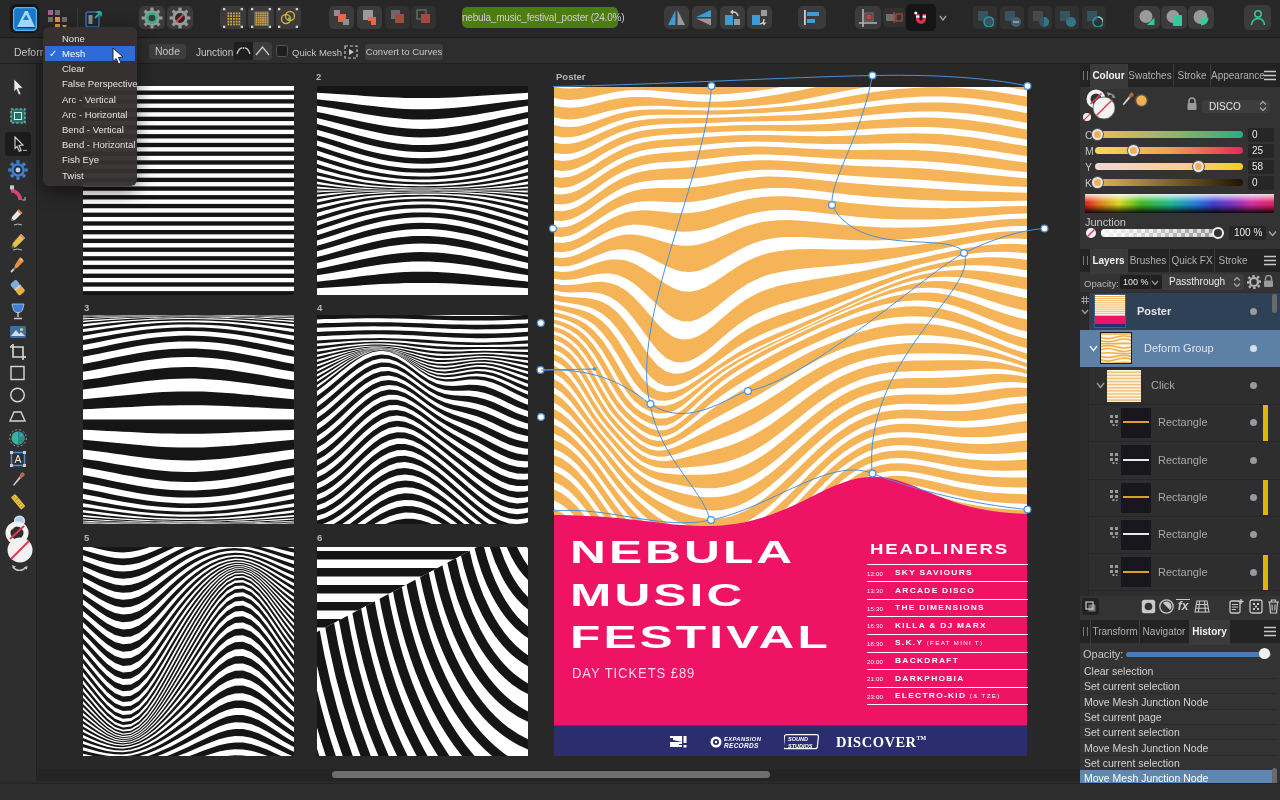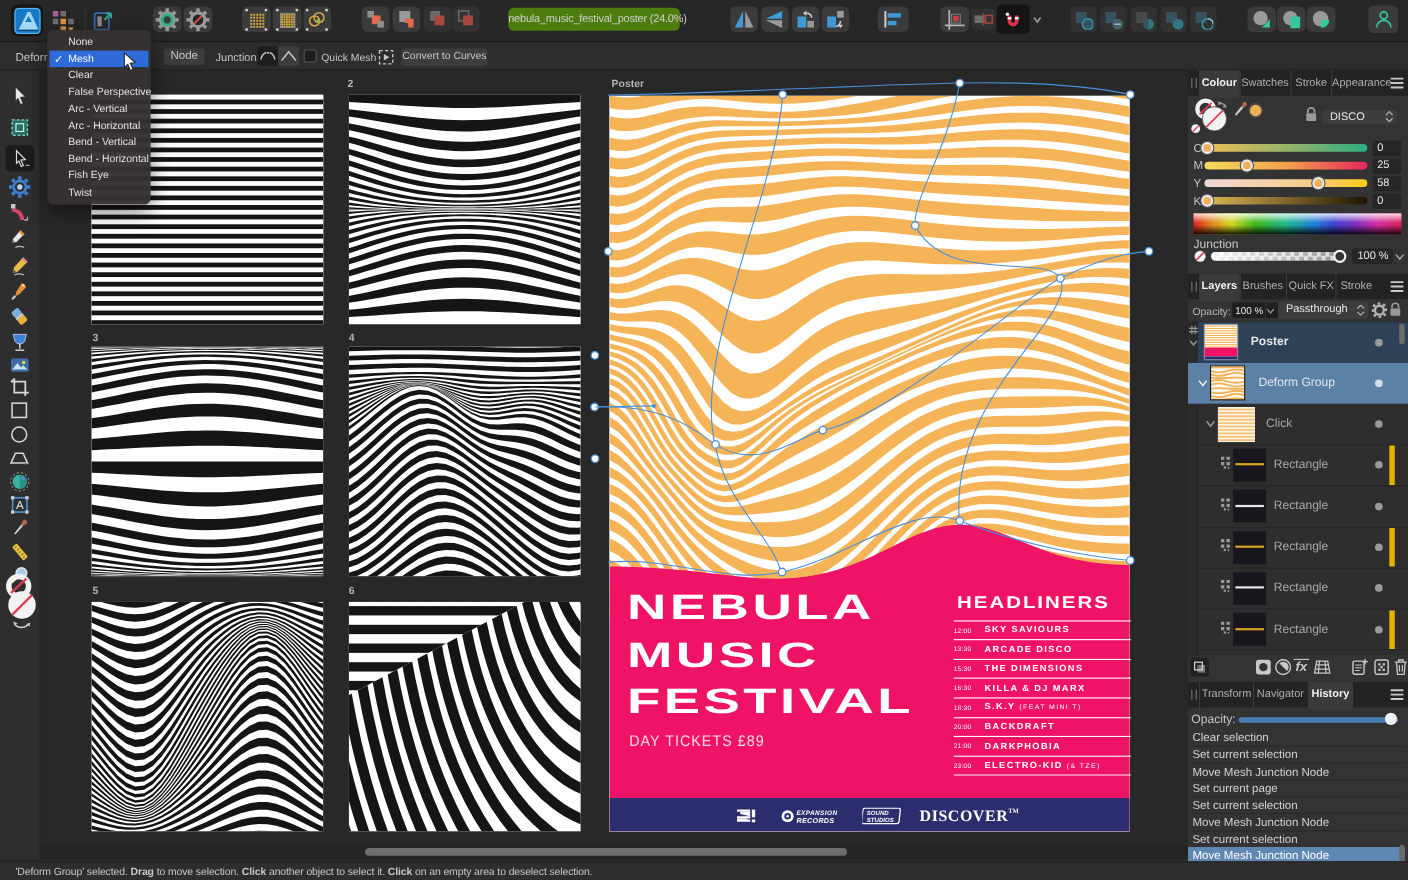--- a/index.html
+++ b/index.html
@@ -1066,13 +1066,12 @@
 <div class="abs" style="left:1080px;top:739.2px;width:197px;height:1px;background:#2a2a2a"></div>
 <div class="abs" style="left:1084px;top:741.5px;color:#d2d2d2;font-size:10.5px">Move Mesh Junction Node</div>
 <div class="abs" style="left:1080px;top:754.5px;width:197px;height:1px;background:#2a2a2a"></div>
 <div class="abs" style="left:1084px;top:756.8px;color:#d2d2d2;font-size:10.5px">Set current selection</div>
 <div class="abs" style="left:1080px;top:769.8px;width:197px;height:1px;background:#2a2a2a"></div>
 <div class="abs" style="left:1080px;top:770.1px;width:197px;height:15.3px;background:#5e87b4"></div>
 <div class="abs" style="left:1084px;top:772.1px;color:#fff;font-size:10.5px">Move Mesh Junction Node</div>
 <div class="abs" style="left:1080px;top:783.6px;width:200px;height:16.4px;background:#2e2e2e"></div>
 <div class="abs" style="left:1271.5px;top:768px;width:5.5px;height:16px;background:#6a6a6a;border-radius:3px"></div>
 <div class="abs" style="left:0;top:783px;width:1280px;height:17px;background:#2e2e2e;border-top:1px solid #242424"></div>
-<div class="abs" style="left:14px;top:787px;color:#c9c9c9;font-size:9.5px;letter-spacing:-0.1px">'Deform Group' selected. <b>Drag</b> to move selection. <b>Click</b> another object to select it. <b>Click</b> on an empty area to deselect selection.</div>
 </div>
 </body></html>

